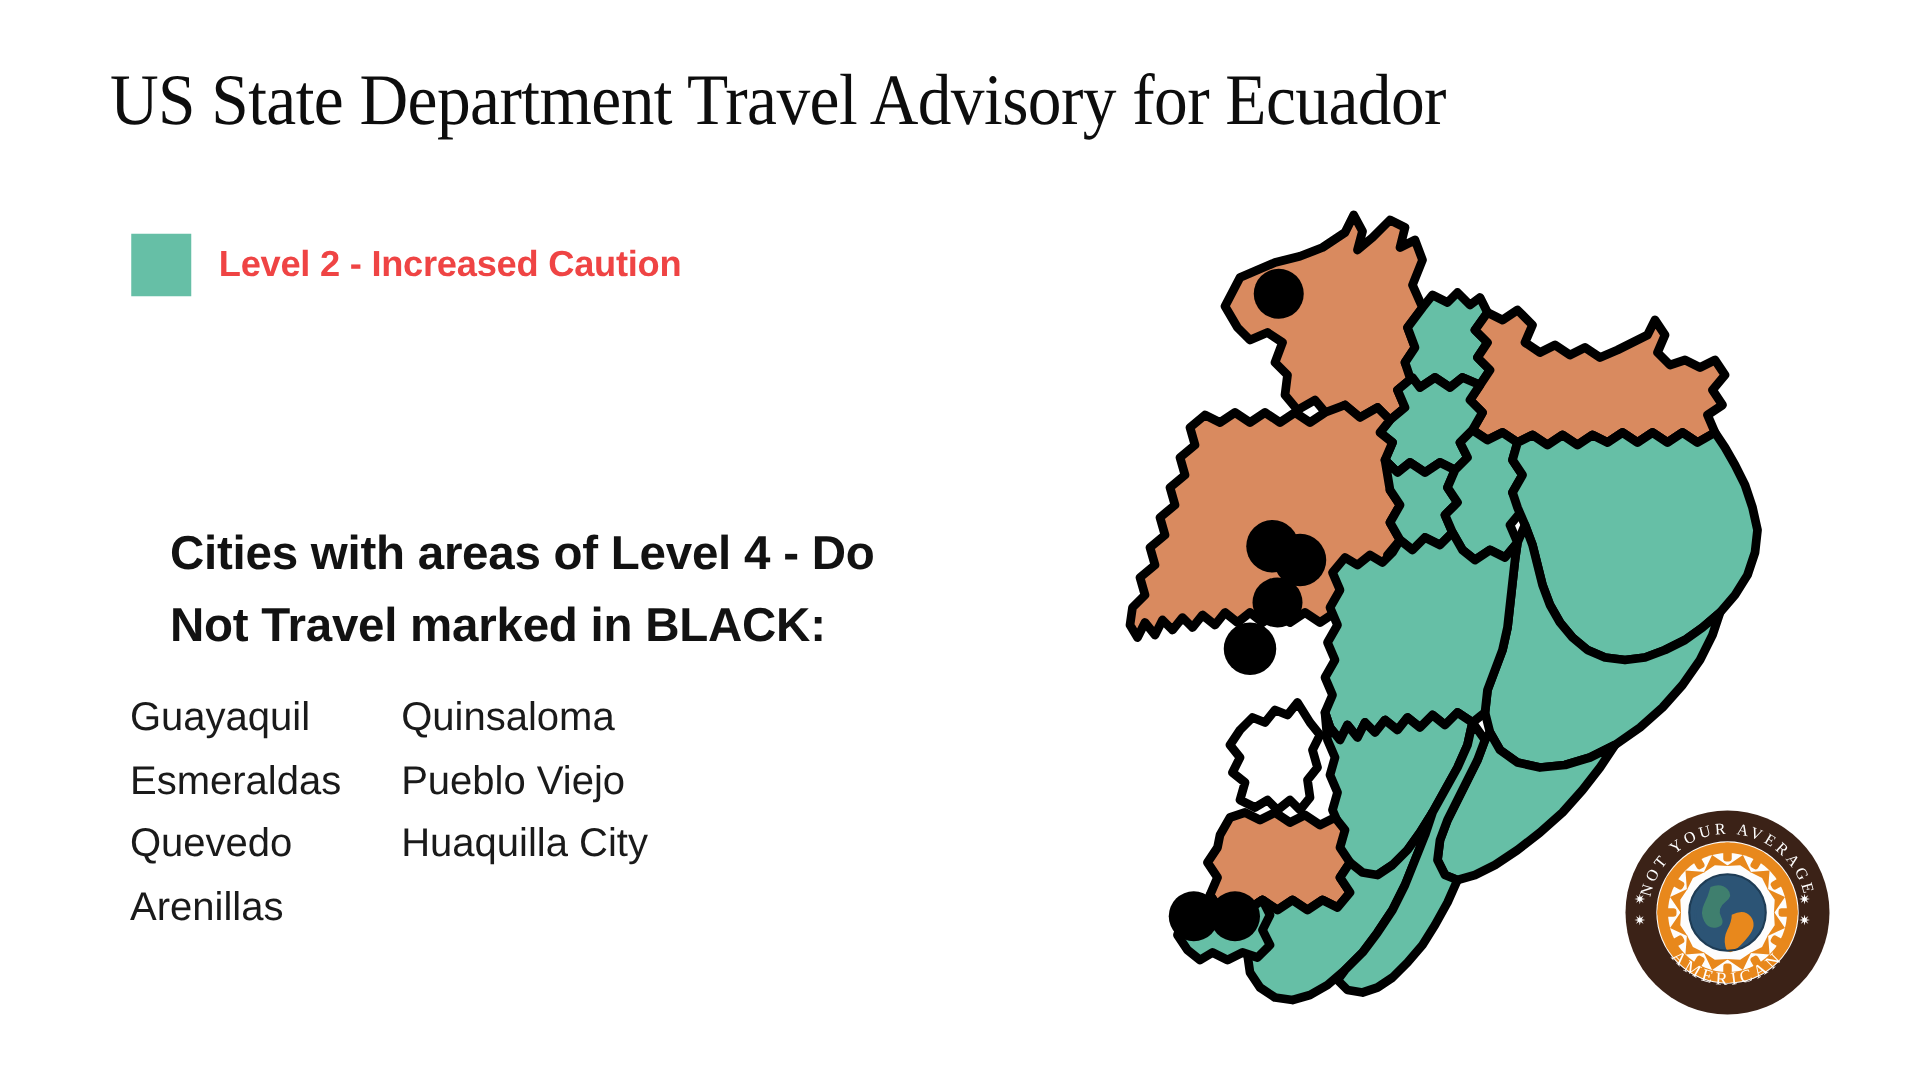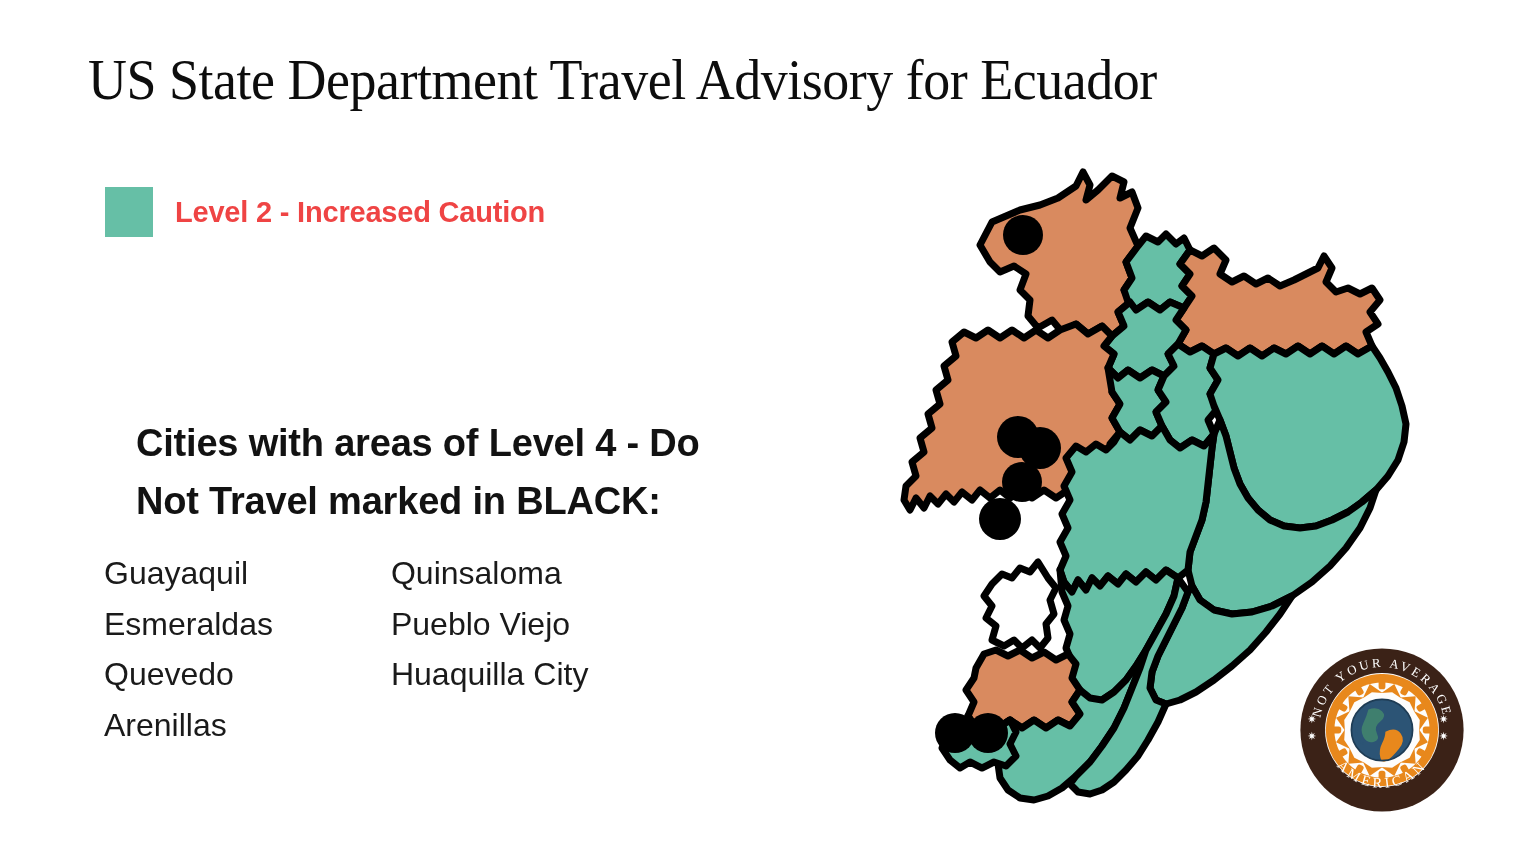--- a/index.html
+++ b/index.html
@@ -51,21 +51,21 @@
     color:#121212;
     letter-spacing:-0.2px;
     margin-left:32px;
   }
 
   
   .city-lists{
     position:absolute;
     left:104px; top:548px;
     display:flex;
-    gap:118px;
+    gap:48px;
   }
   .city-col{display:flex;flex-direction:column;}
   .city-item{
     font-size:32px;
     font-weight:400;
     color:#1a1a1a;
     line-height:1.58;
     white-space:nowrap;
   }
 

